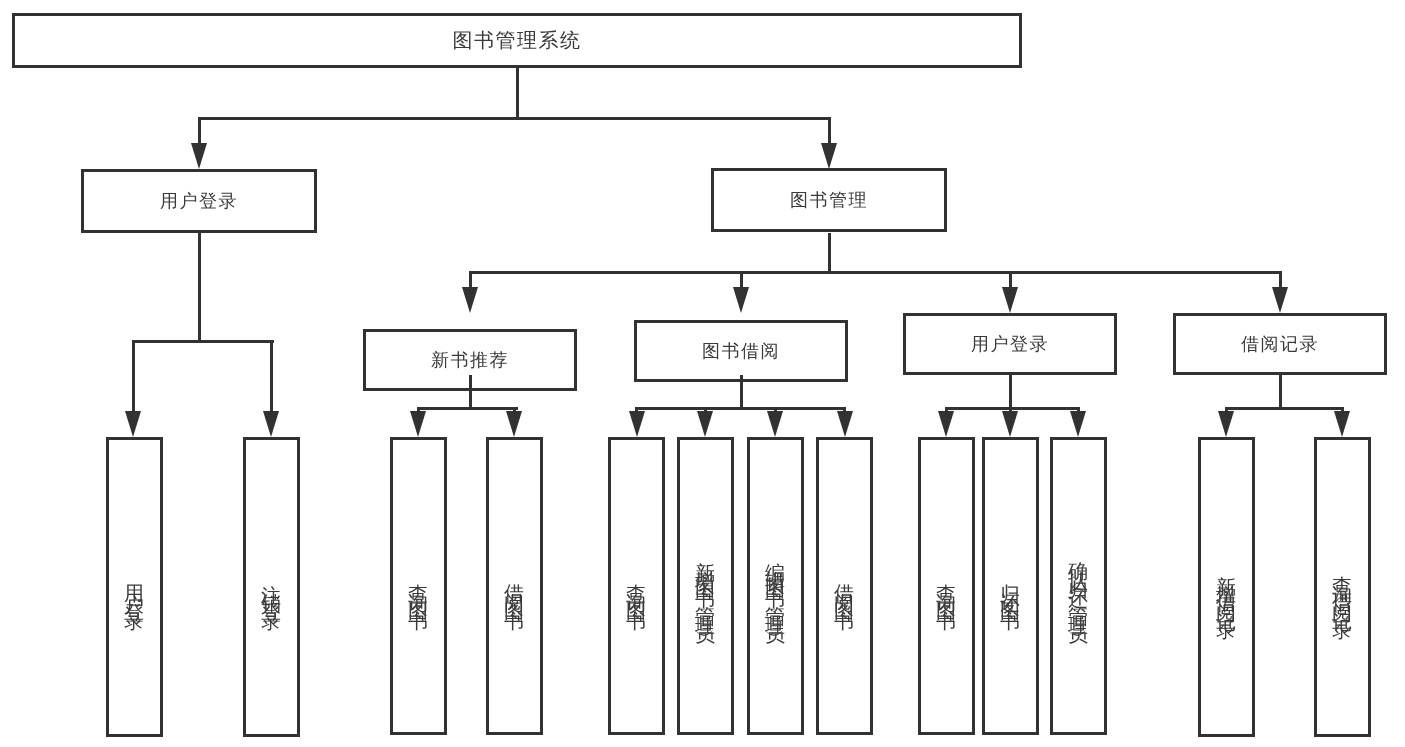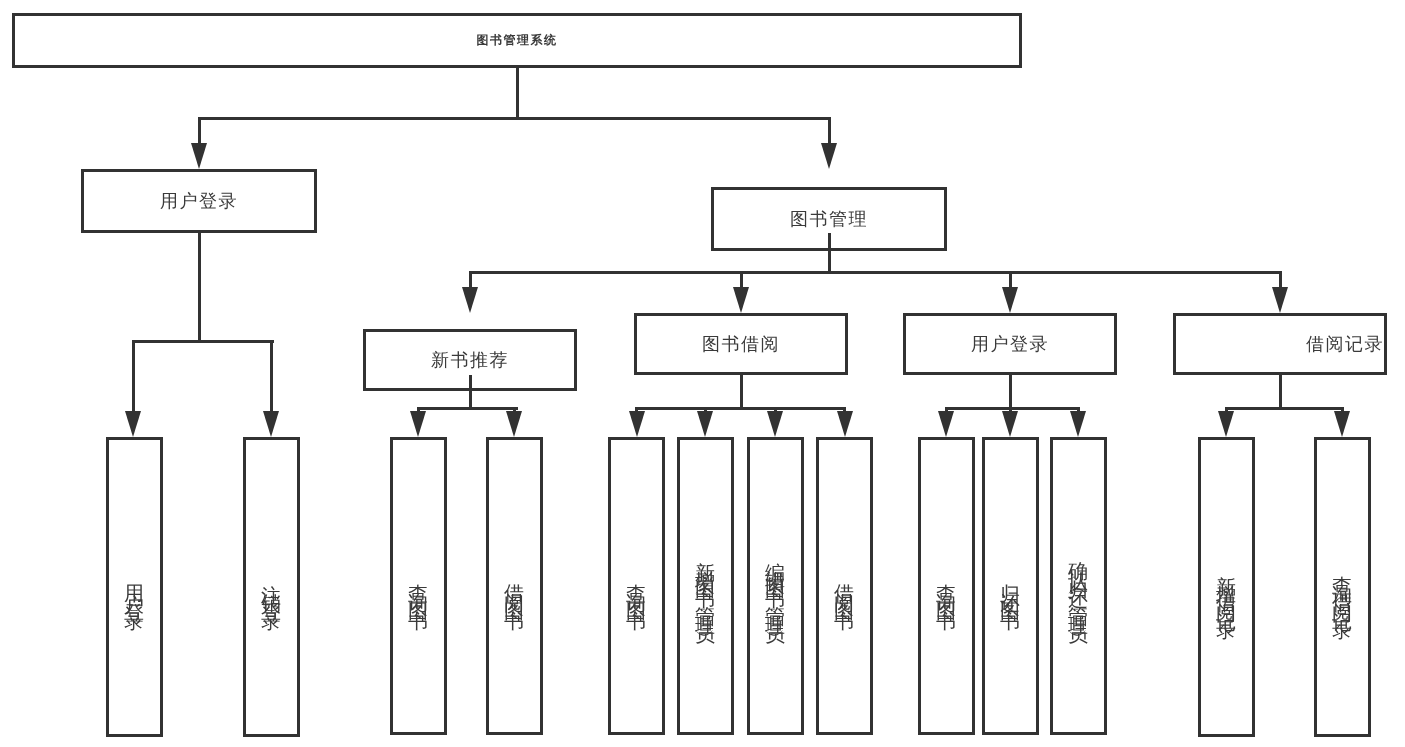--- a/index.html
+++ b/index.html
@@ -8,21 +8,21 @@
     background:#ffffff; overflow:hidden;
     font-family:"Liberation Sans", sans-serif;
   }
   .box {
     position:absolute; box-sizing:border-box;
     border:3px solid #323232; background:#ffffff;
     display:flex; align-items:center; justify-content:center;
     color:#3a3a3a;
   }
   .h-box { font-size:18px; letter-spacing:1.5px; }
-  .root-box { font-size:12px; letter-spacing:1.5px;font-weight:bold; }
+  .root-box { font-size:20px; letter-spacing:1.5px; }
   .v-box span.vtext {
     writing-mode:vertical-rl; text-orientation:mixed;
     font-size:20px; letter-spacing:9px; line-height:1;
     white-space:nowrap;
   }
   .vline { position:absolute; width:3px; background:#323232; }
   .hline { position:absolute; height:3px; background:#323232; }
   .arrow {
     position:absolute; width:0; height:0;
     border-left:8px solid transparent;
@@ -48,21 +48,21 @@
   <div class="vline" style="left:515.5px; top:68px; height:52px;"></div>
   <div class="hline" style="left:197.5px; top:117px; width:633px;"></div>
   <div class="vline" style="left:197.5px; top:117px; height:30px;"></div>
   <div class="arrow" style="left:191px; top:143px;"></div>
   <div class="vline" style="left:827.5px; top:117px; height:30px;"></div>
   <div class="arrow" style="left:821px; top:143px;"></div>
 
   <div class="box h-box" style="left:81px; top:169px; width:236px; height:64px;">
     <span>用户登录</span>
   </div>
-  <div class="box h-box" style="left:711px; top:187px; width:236px; height:64px;">
+  <div class="box h-box" style="left:711px; top:168px; width:236px; height:64px;">
     <span>图书管理</span>
   </div>
 
   <div class="vline" style="left:197.5px; top:233px; height:110px;"></div>
   <div class="hline" style="left:131.5px; top:340px; width:142px;"></div>
   <div class="vline" style="left:131.5px; top:340px; height:75px;"></div>
   <div class="arrow" style="left:125px; top:411px;"></div>
   <div class="vline" style="left:269.5px; top:340px; height:75px;"></div>
   <div class="arrow" style="left:263px; top:411px;"></div>
 
@@ -73,27 +73,27 @@
   <div class="vline" style="left:739.5px; top:271px; height:20px;"></div>
   <div class="arrow" style="left:733px; top:287px;"></div>
   <div class="vline" style="left:1008.5px; top:271px; height:20px;"></div>
   <div class="arrow" style="left:1002px; top:287px;"></div>
   <div class="vline" style="left:1278.5px; top:271px; height:20px;"></div>
   <div class="arrow" style="left:1272px; top:287px;"></div>
 
   <div class="box h-box" style="left:363px; top:313px; width:214px; height:62px;margin-top:16px;">
     <span>新书推荐</span>
   </div>
-  <div class="box h-box" style="left:634px; top:313px; width:214px; height:62px;text-align:center;">
+  <div class="box h-box" style="left:634px; top:320px; width:214px; height:62px;text-align:center;">
     <span>图书借阅</span>
   </div>
   <div class="box h-box" style="left:903px; top:313px; width:214px; height:62px;">
     <span>用户登录</span>
   </div>
-  <div class="box h-box" style="left:1173px; top:313px; width:214px; height:62px;justify-content:flex-end;">
+  <div class="box h-box" style="left:1173px; top:313px; width:214px; height:62px;">
     <span>借阅记录</span>
   </div>
 
   <div class="vline" style="left:468.5px; top:375px; height:35px;"></div>
   <div class="hline" style="left:416.5px; top:407px; width:101px;"></div>
   <div class="vline" style="left:416.5px; top:407px; height:9px;"></div>
   <div class="arrow" style="left:410px; top:411px;"></div>
   <div class="vline" style="left:512.5px; top:407px; height:9px;"></div>
   <div class="arrow" style="left:506px; top:411px;"></div>
 

